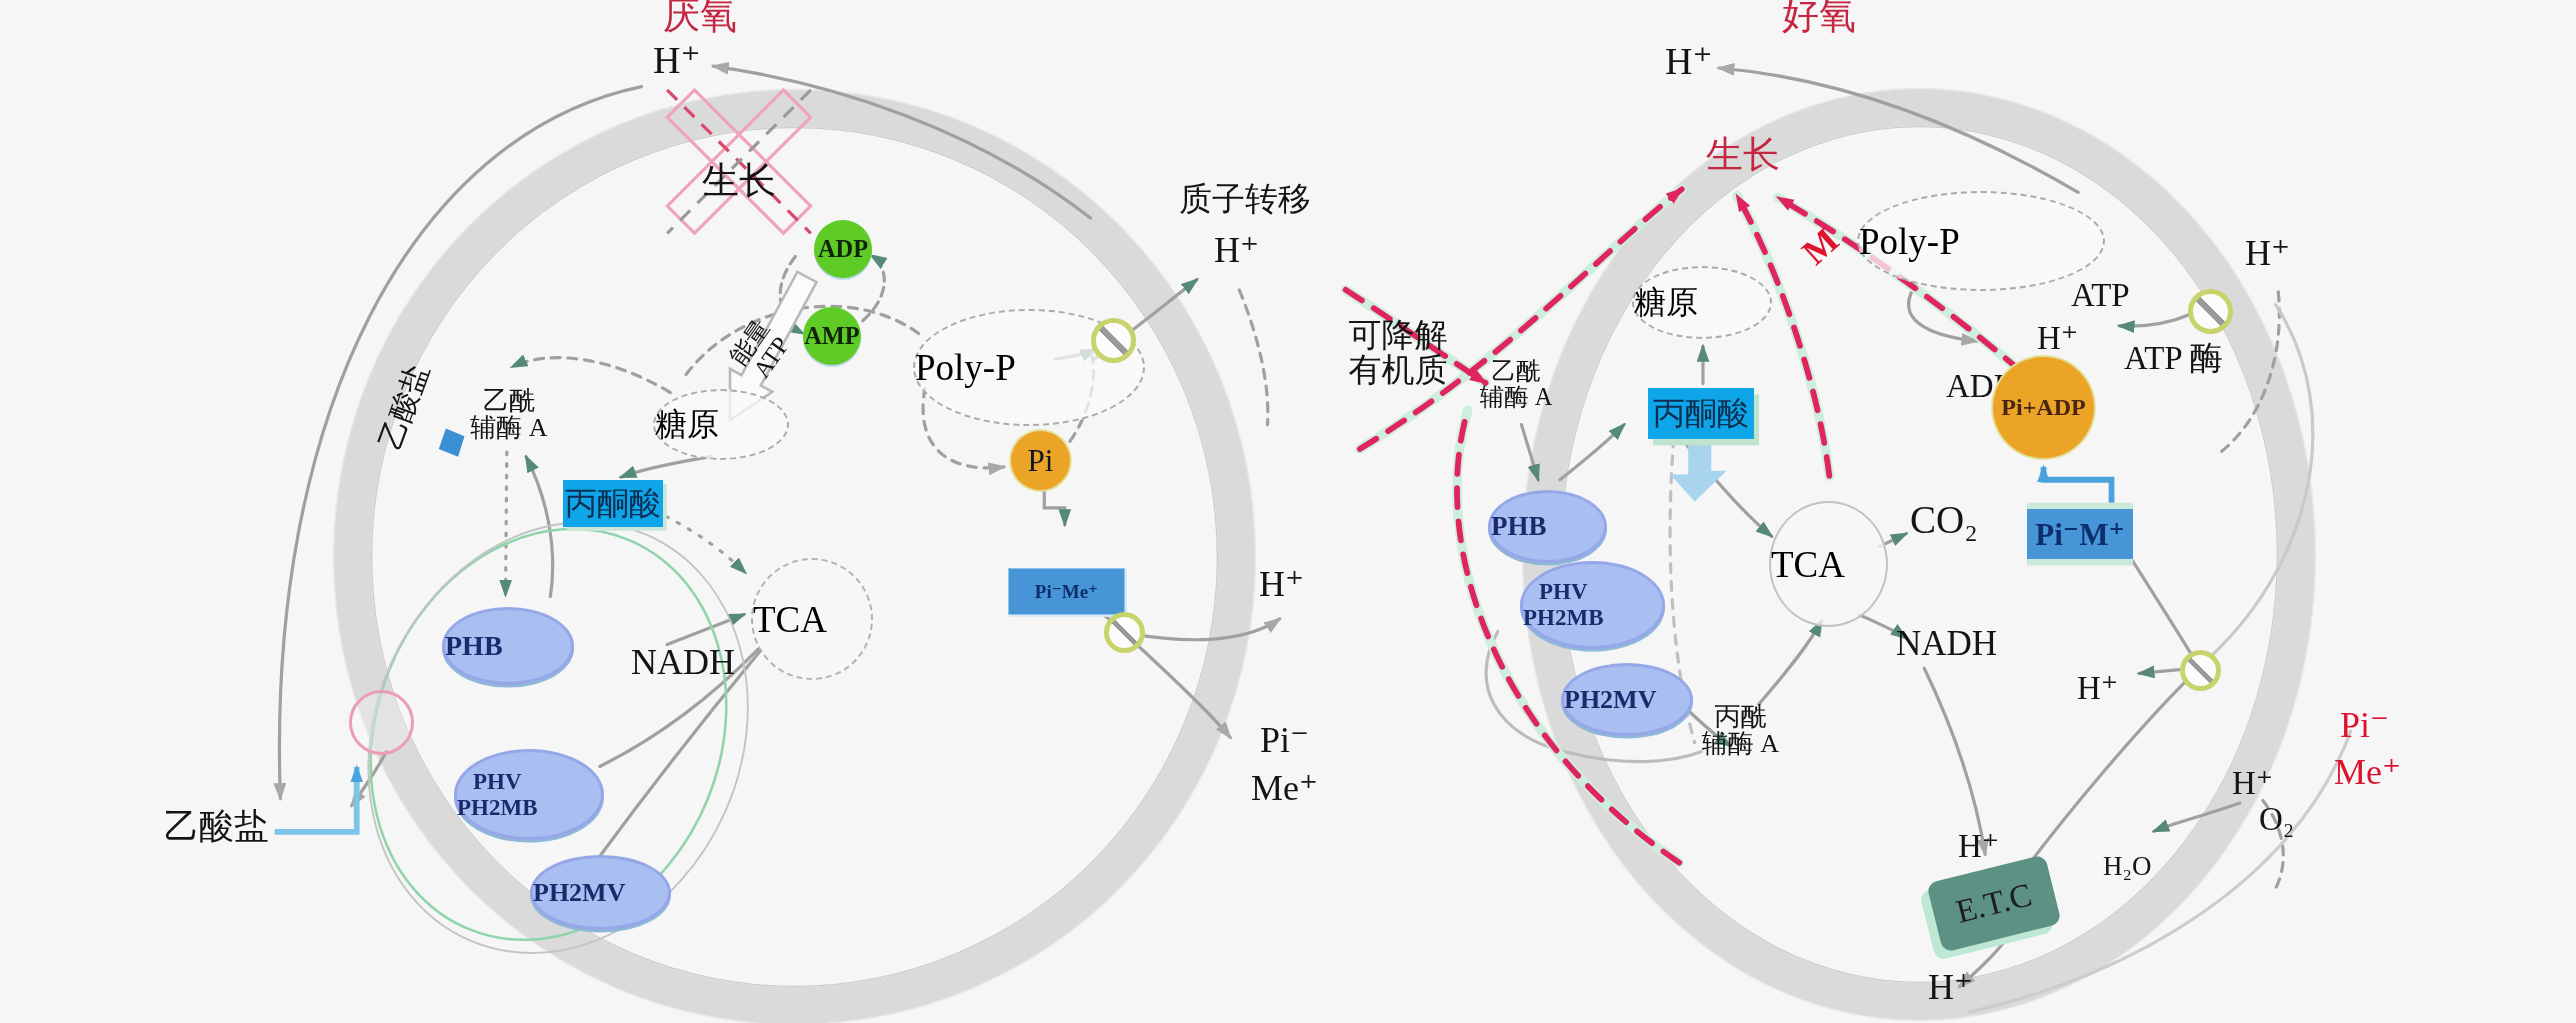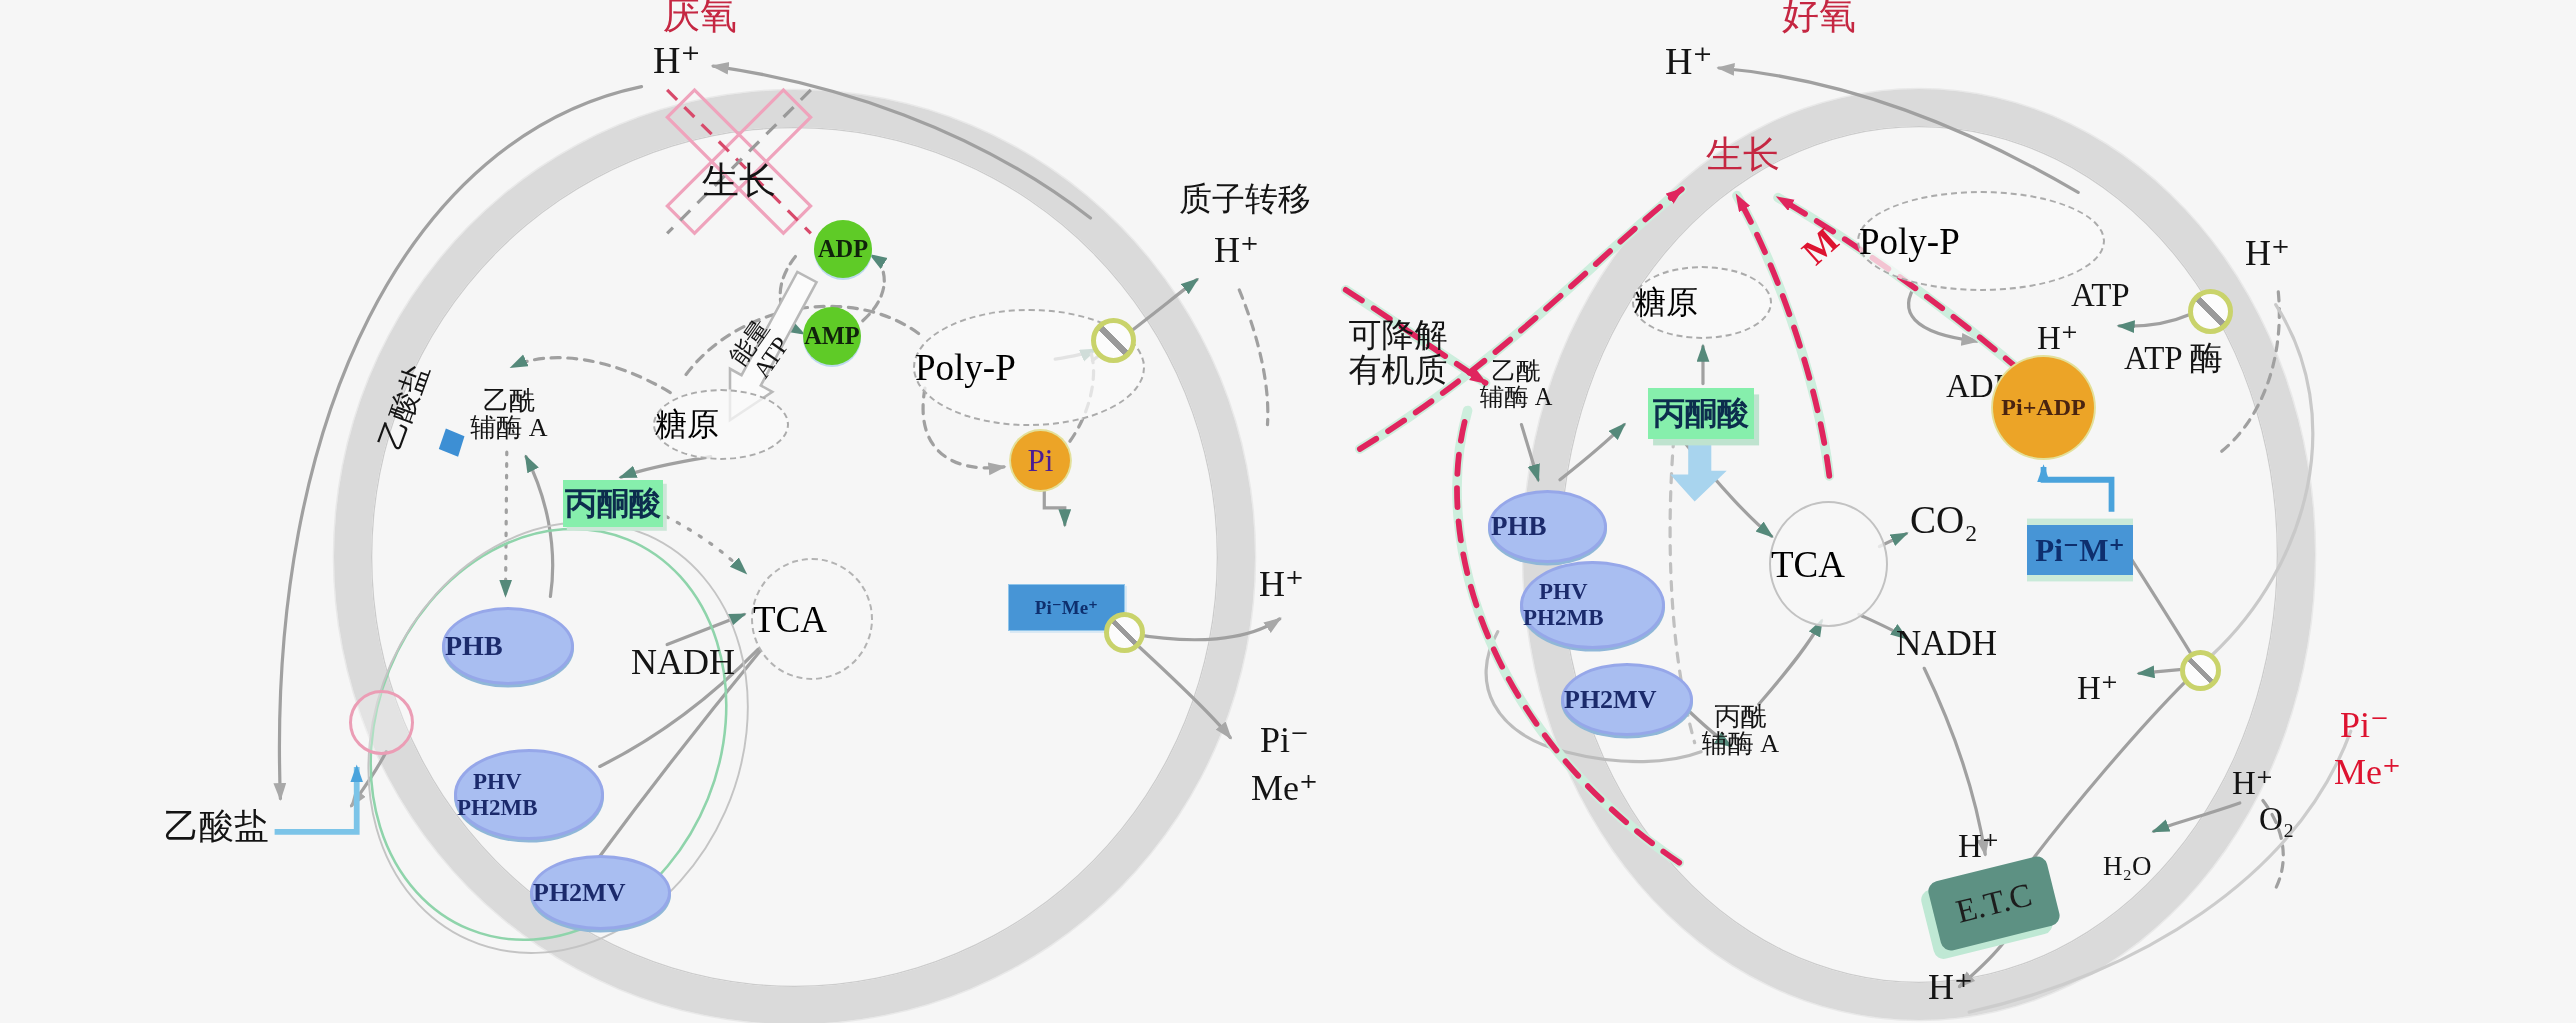--- a/index.html
+++ b/index.html
@@ -16,28 +16,28 @@
         text-align:center;}
   .dashedoval{border:2.6px dashed #ababab;background:rgba(250,250,250,.75);}
   .pha{background:#a9bef1;border:3.2px solid #96a7e9;color:#1b2a6b;font-weight:bold;
        box-shadow:0 2.6px 0 #8fb7d8;}
   .tca-d{border:2.6px dashed #b3b3b3;background:rgba(248,248,248,.8);}
   .tca-s{border:2.6px solid #c2c2c2;background:rgba(248,248,248,.8);}
   .gcircle{position:absolute;border-radius:50%;background:#5fcb27;display:flex;
            align-items:center;justify-content:center;color:#10230b;font-weight:bold;
            box-shadow:0 1.9px 0 #bcd9ee;}
   .ocircle{position:absolute;border-radius:50%;background:#eca427;display:flex;
-           align-items:center;justify-content:center;color:#4c1d95;
+           align-items:center;justify-content:center;color:#0f172a;
            box-shadow:0 0 0 1.9px #e3e09a;}
   .bluebox{position:absolute;background:#4795d6;display:flex;align-items:center;
-           justify-content:center;color:#0e2f6e;font-weight:bold;margin-top:16px;}
+           justify-content:center;color:#0e2f6e;font-weight:bold;}
   .bb-left{border:1.9px solid #8ec4ea;box-shadow:1.9px 1.9px 0 #d7e8f4;}
   .bb-right{box-shadow:0 6.4px 0 #c9ead9,0 -6.4px 0 #c9ead9;}
-  .pyr{position:absolute;background:#86efac;display:flex;align-items:center;
-       justify-content:center;color:#0c2d4d;font-weight:bold;}
+  .pyr{position:absolute;background:#0ea5e9;display:flex;align-items:center;
+       justify-content:center;color:#0c2d4d;font-weight:normal;}
   .pyr-l{box-shadow:3.8px 3.8px 0 #cde6d8;}
   .pyr-r{box-shadow:5.1px 6.4px 0 #bfe3cf;}
   .etc{position:absolute;background:#5d9183;border-radius:10.3px;display:flex;
        align-items:center;justify-content:center;color:#1d1d1d;
        box-shadow:-9px 6.4px 0 #bfe8d4;transform:rotate(-14deg);}
   .chan{position:absolute;border-radius:50%;border:5.1px solid #c9d36b;background:#fcfcfc;
         background-image:linear-gradient(45deg,transparent 44%,#9a9a9a 44%,#9a9a9a 56%,transparent 56%);}
   .ptrans{position:absolute;border-radius:50%;border:3.8px solid #eb9db5;background:rgba(250,250,250,.3);}
   svg{position:absolute;left:0;top:0;}
 </style>

